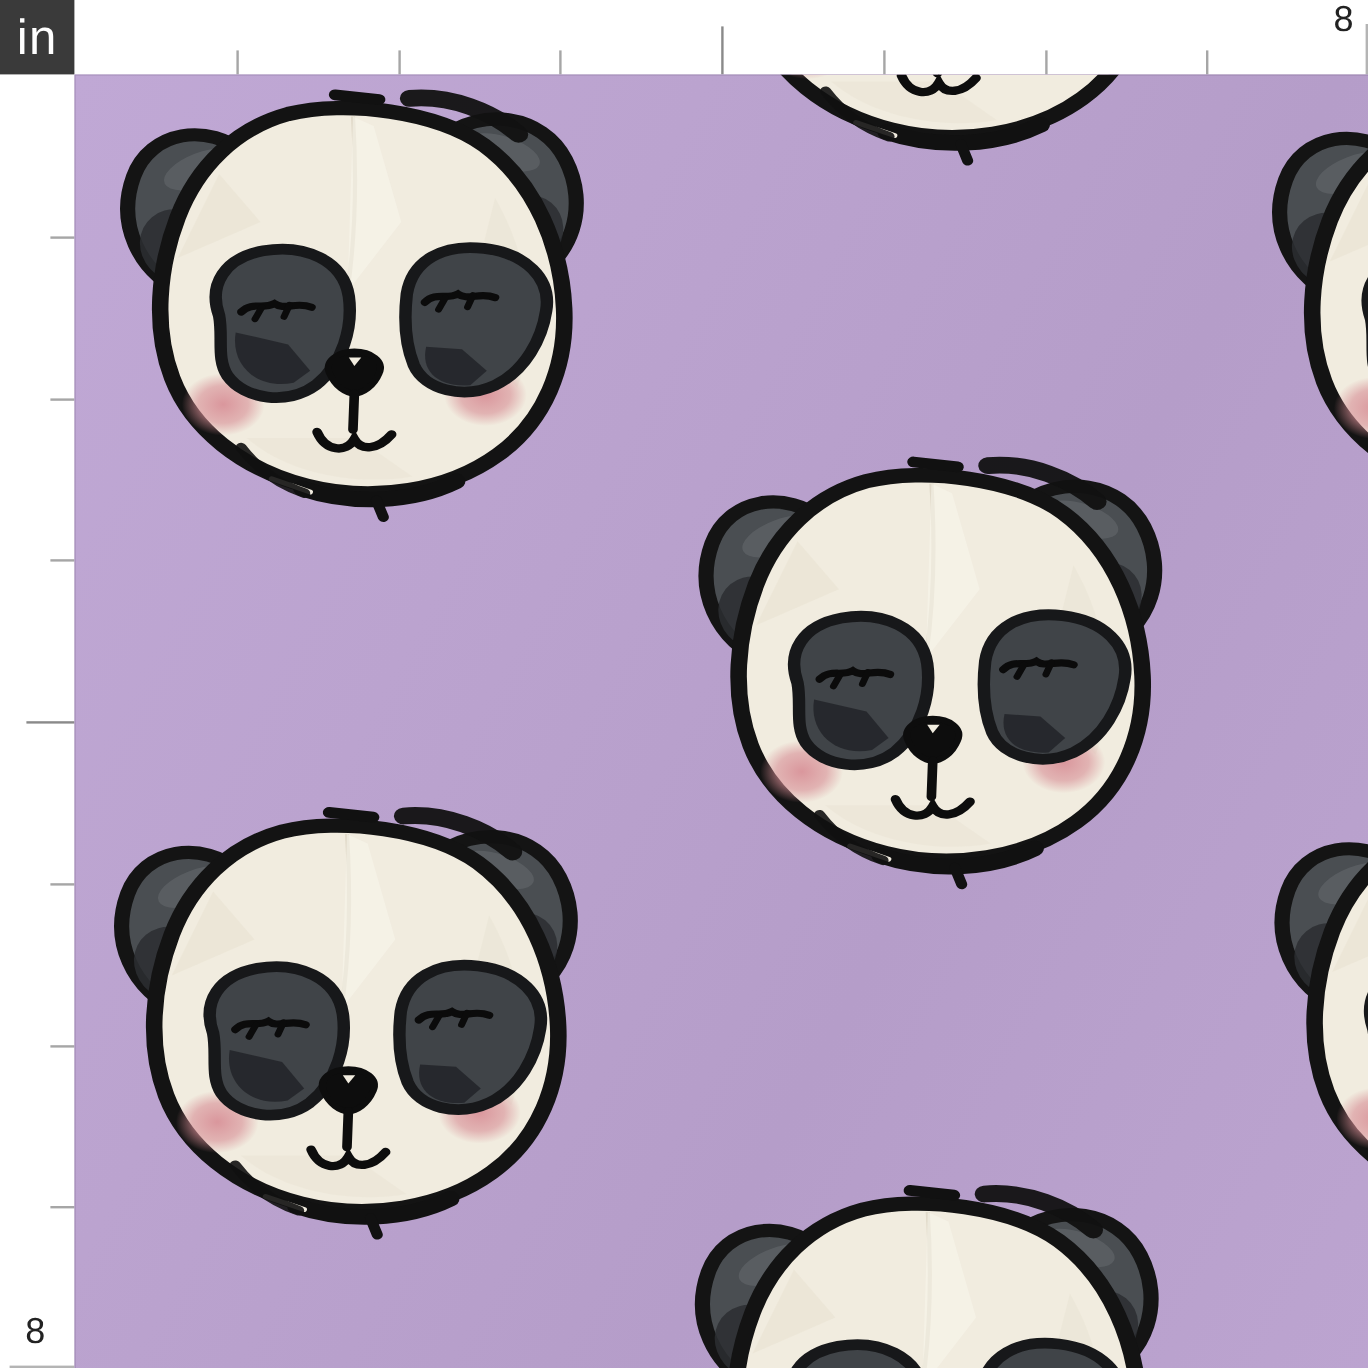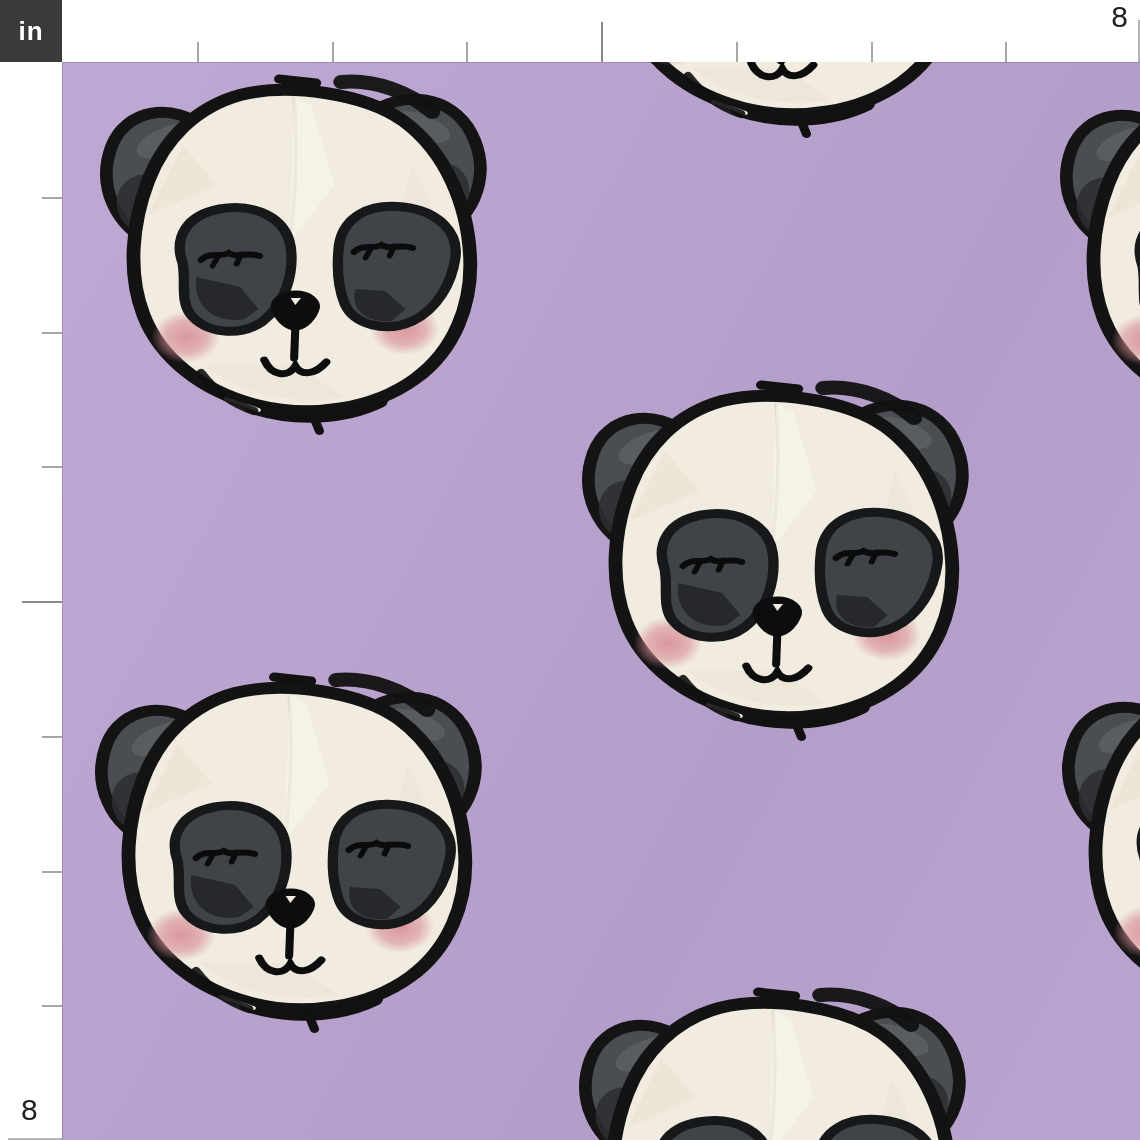--- a/index.html
+++ b/index.html
@@ -4,21 +4,21 @@
 <style>
   html,body{margin:0;padding:0;background:#ffffff;}
   .frame{
     position:relative;width:1140px;height:1140px;overflow:hidden;
     background:#ffffff;font-family:"Liberation Sans", sans-serif;
   }
   .corner{
     position:absolute;left:0;top:0;width:62px;height:62px;background:#3a3a3a;
     display:flex;align-items:center;justify-content:center;
   }
-  .corner span{color:#ffffff;font-size:26px;font-weight:700;letter-spacing:1px;}
+  .corner span{color:#ffffff;font-size:41px;font-weight:400;letter-spacing:1px;}
   .ruler-top{position:absolute;left:62px;top:0;width:1078px;height:62px;background:#ffffff;}
   .ruler-left{position:absolute;left:0;top:62px;width:62px;height:1078px;background:#ffffff;}
   .tick-v{position:absolute;bottom:0;width:2px;height:20px;background:#a6a6a6;}
   .tick-v.major{height:40px;background:#8a8a8a;}
   .tick-v.end{height:42px;background:#b4b4b4;}
   .tick-h{position:absolute;right:0;height:2px;width:20px;background:#a6a6a6;}
   .tick-h.major{width:40px;background:#8a8a8a;}
   .tick-h.end{width:54px;background:#b4b4b4;}
   .ruler-num{position:absolute;color:#222222;font-size:30px;line-height:1;}
   .top-num{right:12px;top:2px;}

